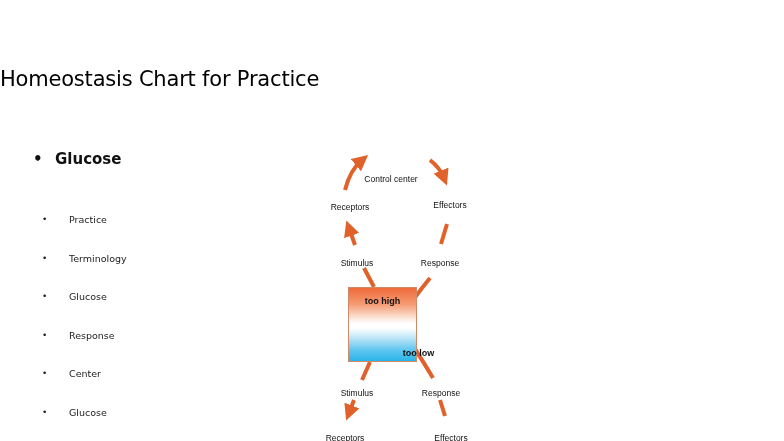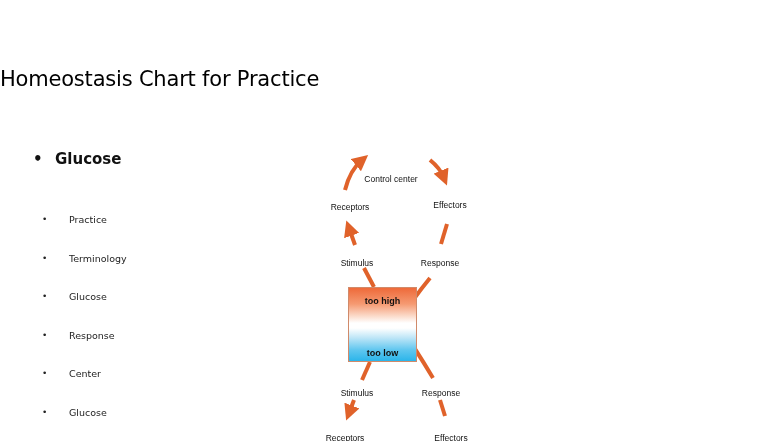--- a/index.html
+++ b/index.html
@@ -11,21 +11,21 @@
   .sub-item { height: 38.6px; font-family: "DejaVu Sans", sans-serif; font-size: 9.5px; color: #222; position: relative; }
   .sub-item .dot { position: absolute; left: 0; top: 0; font-size: 9px; }
   .sub-item .txt { position: absolute; left: 27px; top: 0; }
   .diagram { position: absolute; left: 0; top: 0; width: 784px; height: 441px; pointer-events: none; }
   .lbl { position: absolute; font-family: "Liberation Sans", sans-serif; font-size: 8.5px; color: #111; white-space: nowrap; transform: translateX(-50%); }
   .gauge { position: absolute; left: 348px; top: 287px; width: 69px; height: 75px;
            background: linear-gradient(to bottom, #ee6a3a 0%, #f59a72 22%, #fbd9c8 38%, #ffffff 48%, #ffffff 55%, #bfe6f7 68%, #5fc6ef 85%, #2bb5ea 100%);
            border: 1px solid #d08a6a; box-sizing: border-box; }
   .gauge .hi, .gauge .lo { position: absolute; left: 0; width: 100%; text-align: center; font-family: "Liberation Sans", sans-serif; font-size: 9px; font-weight: bold; color: #111; }
   .gauge .hi { top: 8px; }
-  .gauge .lo { bottom: 3px; }
+  .gauge .lo { bottom: 3px; padding-left: 36px; }
 </style>
 </head>
 <body>
 
 <div class="slide-title">Homeostasis Chart for Practice</div>
 
 <div class="topic">
   <span class="bullet">•</span><span>Glucose</span>
 </div>
 

